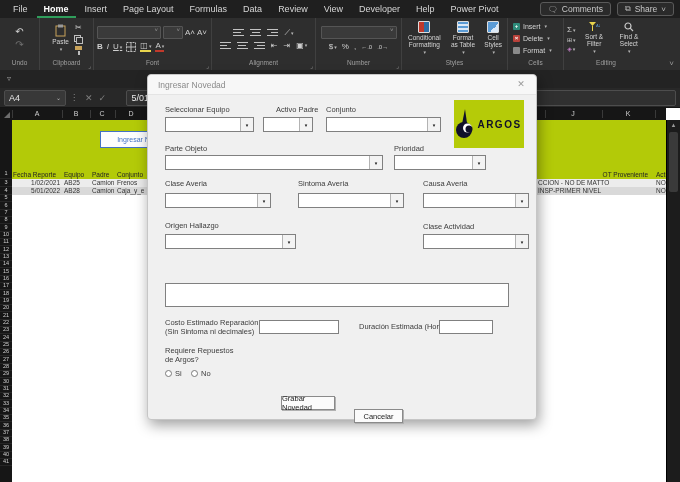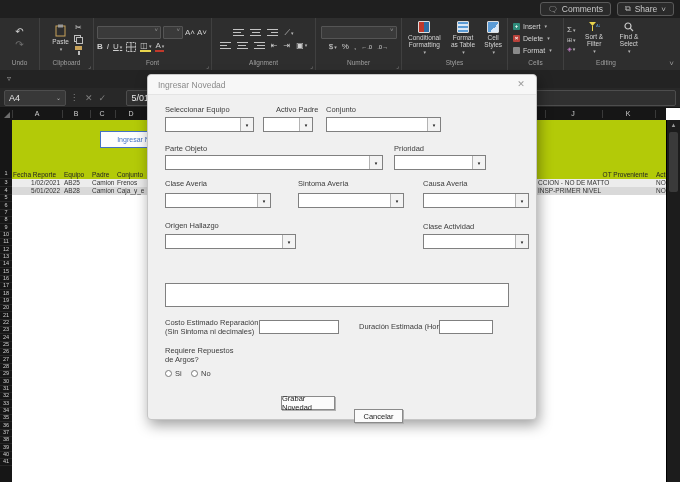--- a/index.html
+++ b/index.html
@@ -100,20 +100,33 @@
   .logo{position:absolute;left:306px;top:25px;width:70px;height:48px;background:#b5cb08;display:flex;
         align-items:center;justify-content:center;gap:3px;}
   .logo .word{font-size:10px;font-weight:bold;letter-spacing:1.5px;color:#10102a;}
 </style>
 </head>
 <body>
 
 <div class="app">
 
   <div class="tabrow">
+    <span style="display:flex;gap:2px;">
+        <span class="tab">File</span>
+        <span class="tab active">Home</span>
+        <span class="tab">Insert</span>
+        <span class="tab">Page Layout</span>
+        <span class="tab">Formulas</span>
+        <span class="tab">Data</span>
+        <span class="tab">Review</span>
+        <span class="tab">View</span>
+        <span class="tab">Developer</span>
+        <span class="tab">Help</span>
+        <span class="tab">Power Pivot</span>
+      </span>
     <div class="winbtns">
       <span class="winbtn">
         <span class="glyph">🗨</span>
         <span>Comments</span>
       </span>
       <span class="winbtn">
         <span class="glyph">⧉</span>
         <span>Share</span>
         <span class="glyph">˅</span>
       </span>
@@ -422,20 +435,29 @@
     <span class="dlabel" style="left:128px;top:30px;">Activo Padre</span>
     <div class="combo" style="left:115px;top:42px;width:50px;">
         <span class="btn"></span>
       </div>
 
     <span class="dlabel" style="left:178px;top:30px;">Conjunto</span>
     <div class="combo" style="left:178px;top:42px;width:115px;">
         <span class="btn"></span>
       </div>
 
+    <div class="logo">
+      <svg width="18" height="30" viewBox="0 0 18 30">
+        <polygon points="9,0 11,14 6,15" fill="#10102a"></polygon>
+        <circle cx="8" cy="21" r="8" fill="#10102a"></circle>
+        <circle cx="11.5" cy="19" r="4.5" fill="#ffffff"></circle>
+        <circle cx="13" cy="20" r="3.5" fill="#10102a"></circle>
+      </svg>
+      <span class="word">ARGOS</span>
+    </div>
 
     <span class="dlabel" style="left:17px;top:69px;">Parte Objeto</span>
     <div class="combo" style="left:17px;top:80px;width:218px;">
         <span class="btn"></span>
       </div>
 
     <span class="dlabel" style="left:246px;top:69px;">Prioridad</span>
     <div class="combo" style="left:246px;top:80px;width:92px;">
         <span class="btn"></span>
       </div>

